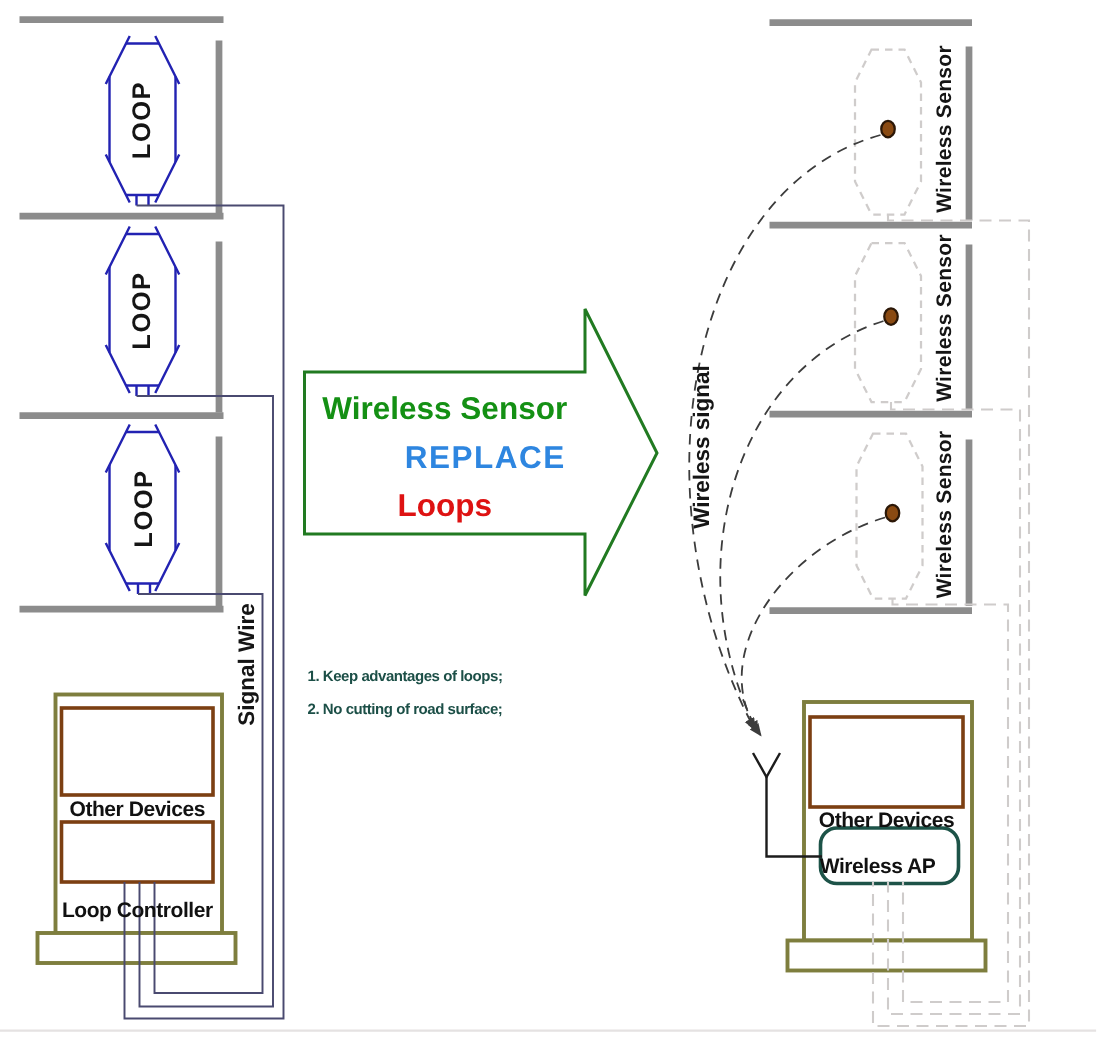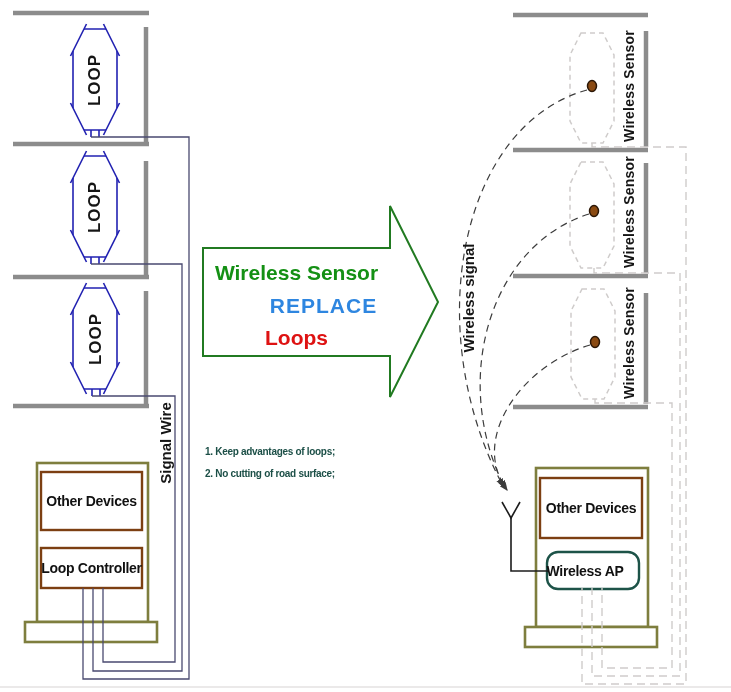--- a/index.html
+++ b/index.html
@@ -26,21 +26,21 @@
     position:absolute;transform:translate(-50%,-50%) rotate(-90deg);
     white-space:nowrap;font-weight:bold;color:#151515;
   }
   .loop-label{font-size:17px;letter-spacing:1px;}
   .sensor-label{font-size:14px;letter-spacing:0.2px;}
   .sigwire-label{font-size:15px;}
   .wsignal-label{font-size:15px;}
 
   .boxlabel{
     position:absolute;display:flex;align-items:center;justify-content:center;
-    font-weight:bold;font-size:14px;letter-spacing:-0.3px;white-space:nowrap;color:#111;
+    font-weight:bold;font-size:14px;letter-spacing:-0.3px;white-space:nowrap;color:#111;margin-top:38px;
   }
   .arrow-text{position:absolute;left:203px;width:187px;text-align:center;
     font-weight:bold;font-size:21px;white-space:nowrap;}
   .at1{top:261px;color:var(--green);}
   .at2{top:294px;color:var(--blue);letter-spacing:1px;padding-left:27px;}
   .at3{top:326px;color:var(--red);}
   .benefits{position:absolute;left:205px;top:441px;color:var(--list);
     font-weight:bold;font-size:10px;letter-spacing:-0.3px;line-height:22.3px;white-space:nowrap;}
 </style>
 </head>
@@ -162,15 +162,15 @@
   <div class="arrow-text at3">Loops</div>
 
   <div class="benefits">
     <div>1. Keep advantages of loops;</div>
     <div>2. No cutting of road surface;</div>
   </div>
 
   <div class="boxlabel" style="left:41px;top:472px;width:101px;height:58px;">Other Devices</div>
   <div class="boxlabel" style="left:41px;top:548px;width:101px;height:40px;">Loop Controller</div>
   <div class="boxlabel" style="left:540px;top:478px;width:102px;height:60px;">Other Devices</div>
-  <div class="boxlabel" style="left:547px;top:552px;width:76px;height:37px;">Wireless AP</div>
+  <div class="boxlabel" style="left:547px;top:520px;width:76px;height:37px;">Wireless AP</div>
 
 </div>
 
 </body></html>

